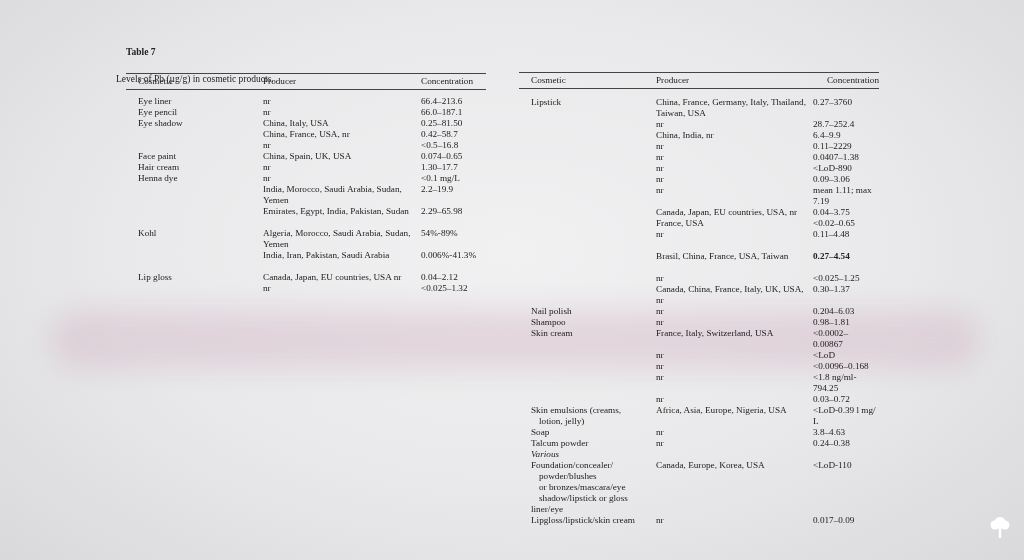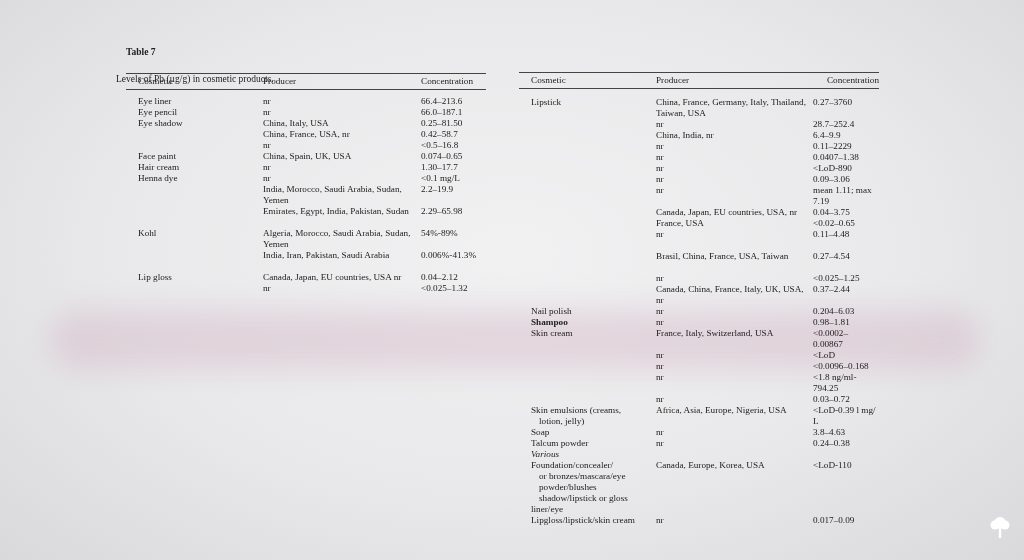--- a/index.html
+++ b/index.html
@@ -212,44 +212,44 @@
           <div style="width: 66px; min-height: 11px;">0.11–4.48</div>
         </div>
         <div class="row">
           <div class="c1" style="width: 137px; min-height: 11px;"></div>
           <div style="width: 157px; min-height: 11px;"></div>
           <div style="width: 66px; min-height: 11px;"></div>
         </div>
         <div class="row">
           <div class="c1" style="width: 137px; min-height: 11px;"></div>
           <div style="width: 157px; min-height: 11px;">Brasil, China, France, USA, Taiwan</div>
-          <div style="width: 66px; min-height: 11px;">0.27–4.54</div>
+          <div style="width: 66px; min-height: 11px; font-weight: bold;">0.27–4.54</div>
         </div>
         <div class="row">
           <div class="c1" style="width: 137px; min-height: 11px;"></div>
           <div style="width: 157px; min-height: 11px;"></div>
           <div style="width: 66px; min-height: 11px;"></div>
         </div>
         <div class="row">
           <div class="c1" style="width: 137px; min-height: 11px;"></div>
           <div style="width: 157px; min-height: 11px;">nr</div>
           <div style="width: 66px; min-height: 11px;">&lt;0.025–1.25</div>
         </div>
         <div class="row">
           <div class="c1" style="width: 137px; min-height: 11px;"></div>
           <div style="width: 157px; min-height: 11px;">Canada, China, France, Italy, UK, USA, nr</div>
-          <div style="width: 66px; min-height: 11px;">0.37–2.44</div>
+          <div style="width: 66px; min-height: 11px;">0.30–1.37</div>
         </div>
         <div class="row">
           <div class="c1" style="width: 137px; min-height: 11px;">Nail polish</div>
           <div style="width: 157px; min-height: 11px;">nr</div>
           <div style="width: 66px; min-height: 11px;">0.204–6.03</div>
         </div>
         <div class="row">
-          <div class="c1" style="width: 137px; min-height: 11px; font-weight: bold;">Shampoo</div>
+          <div class="c1" style="width: 137px; min-height: 11px;">Shampoo</div>
           <div style="width: 157px; min-height: 11px;">nr</div>
           <div style="width: 66px; min-height: 11px;">0.98–1.81</div>
         </div>
         <div class="row">
           <div class="c1" style="width: 137px; min-height: 11px;">Skin cream</div>
           <div style="width: 157px; min-height: 11px;">France, Italy, Switzerland, USA</div>
           <div style="width: 66px; min-height: 11px;">&lt;0.0002–</div>
         </div>
         <div class="row">
           <div class="c1" style="width: 137px; min-height: 11px;"></div>
@@ -305,26 +305,26 @@
           <div class="c1 italic" style="width: 137px; min-height: 11px;">Various</div>
           <div style="width: 157px; min-height: 11px;"></div>
           <div style="width: 66px; min-height: 11px;"></div>
         </div>
         <div class="row">
           <div class="c1" style="width: 137px; min-height: 11px;">Foundation/concealer/</div>
           <div style="width: 157px; min-height: 11px;">Canada, Europe, Korea, USA</div>
           <div style="width: 66px; min-height: 11px;">&lt;LoD-110</div>
         </div>
         <div class="row">
+          <div class="c1" style="width: 137px; min-height: 11px; padding-left: 20px;">powder/blushes</div>
+          <div style="width: 157px; min-height: 11px;"></div>
+          <div style="width: 66px; min-height: 11px;"></div>
+        </div>
+        <div class="row">
           <div class="c1" style="width: 137px; min-height: 11px; padding-left: 20px;">or bronzes/mascara/eye</div>
-          <div style="width: 157px; min-height: 11px;"></div>
-          <div style="width: 66px; min-height: 11px;"></div>
-        </div>
-        <div class="row">
-          <div class="c1" style="width: 137px; min-height: 11px; padding-left: 20px;">powder/blushes</div>
           <div style="width: 157px; min-height: 11px;"></div>
           <div style="width: 66px; min-height: 11px;"></div>
         </div>
         <div class="row">
           <div class="c1" style="width: 137px; min-height: 11px; padding-left: 20px;">shadow/lipstick or gloss</div>
           <div style="width: 157px; min-height: 11px;"></div>
           <div style="width: 66px; min-height: 11px;"></div>
         </div>
         <div class="row">
           <div class="c1" style="width: 137px; min-height: 11px;">liner/eye</div>

